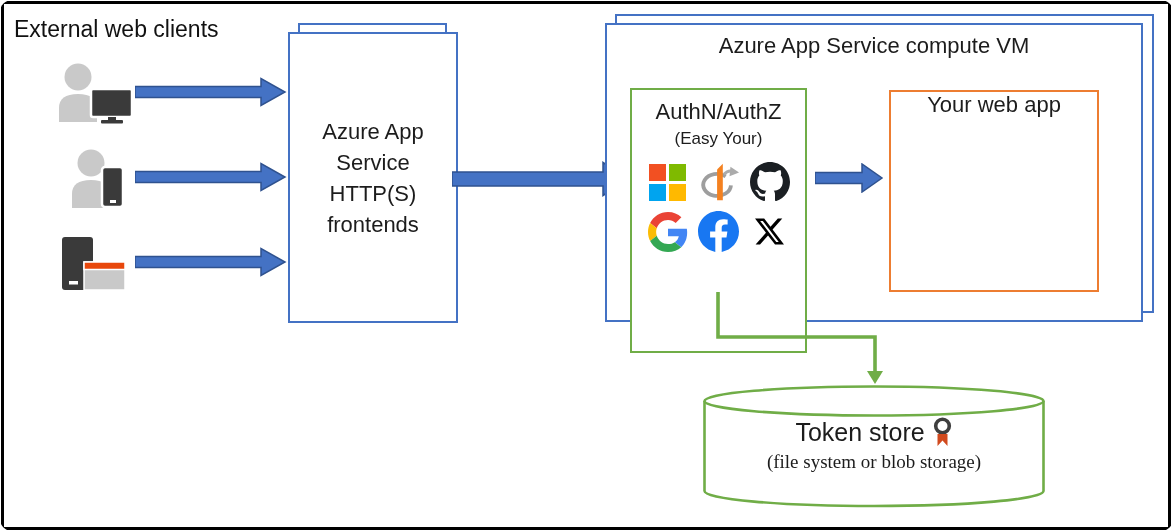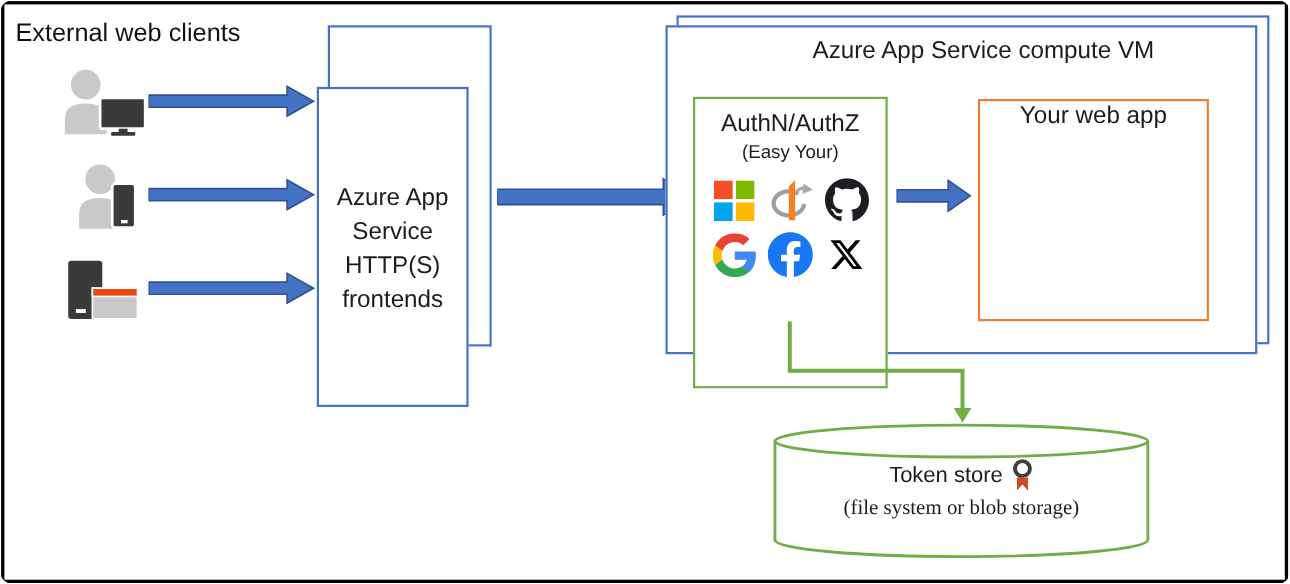--- a/index.html
+++ b/index.html
@@ -42,21 +42,20 @@
     height: 100%;
     font-size: 22px;
     line-height: 31px;
     text-align: center;
   }
   .vm-title {
     position: absolute;
     left: 605px; top: 33px; width: 538px;
     text-align: center;
     font-size: 22px;
-    padding-left: 20px;
   }
   .mw-box {
     left: 630px; top: 88px; width: 177px; height: 265px;
     text-align: center;
   }
   .mw-line  { font-size: 22px; line-height: 30px; }
   .mw-sub   { font-size: 17px; line-height: 23px; }
   .mw-box .mw-line:first-child { margin-top: 7px; }
   .mw-icons {
     margin-top: 11px;
@@ -72,21 +71,21 @@
     display: flex; justify-content: center;
     font-size: 22px;
   }
   .token-text {
     left: 702px; top: 417px; width: 344px;
     text-align: center;
   }
   .token-line1 {
     display: flex; align-items: center; justify-content: center;
     gap: 7px;
-    font-size: 20px;
+    font-size: 25px;
   }
   .token-line2 { font-size: 19px; margin-top: 3px; font-family: Liberation Serif, serif; }
   svg { display: block; }
 </style>
 </head>
 <body>
 
 <div class="canvas">
   <div class="frame"></div>
 
@@ -118,21 +117,21 @@
     <polygon points="0,9.5 126,9.5 126,1.5 150,15 126,28.5 126,20.5 0,20.5" fill="#4472C4" stroke="#2F528F" stroke-width="1.5"></polygon>
   </svg>
   <svg class="abs" style="left:135px; top:162px;" width="152" height="30" viewBox="0 0 152 30">
     <polygon points="0,9.5 126,9.5 126,1.5 150,15 126,28.5 126,20.5 0,20.5" fill="#4472C4" stroke="#2F528F" stroke-width="1.5"></polygon>
   </svg>
   <svg class="abs" style="left:135px; top:247px;" width="152" height="30" viewBox="0 0 152 30">
     <polygon points="0,9.5 126,9.5 126,1.5 150,15 126,28.5 126,20.5 0,20.5" fill="#4472C4" stroke="#2F528F" stroke-width="1.5"></polygon>
   </svg>
 
   <div class="box box-blue" style="left:298px; top:23px; width:149px; height:292px;"></div>
-  <div class="box box-blue" style="left:288px; top:32px; width:138px; height:291px;margin-top:47px;">
+  <div class="box box-blue" style="left:288px; top:32px; width:170px; height:291px;">
     <div class="frontends-text">
       <span>Azure App</span>
       <span>Service</span>
       <span>HTTP(S)</span>
       <span>frontends</span>
     </div>
   </div>
 
   <svg class="abs" style="left:452px; top:161px;" width="178" height="36" viewBox="0 0 178 36">
     <polygon points="0,11 151,11 151,1.5 176,18 151,34.5 151,25 0,25" fill="#4472C4" stroke="#2F528F" stroke-width="1.5"></polygon>

